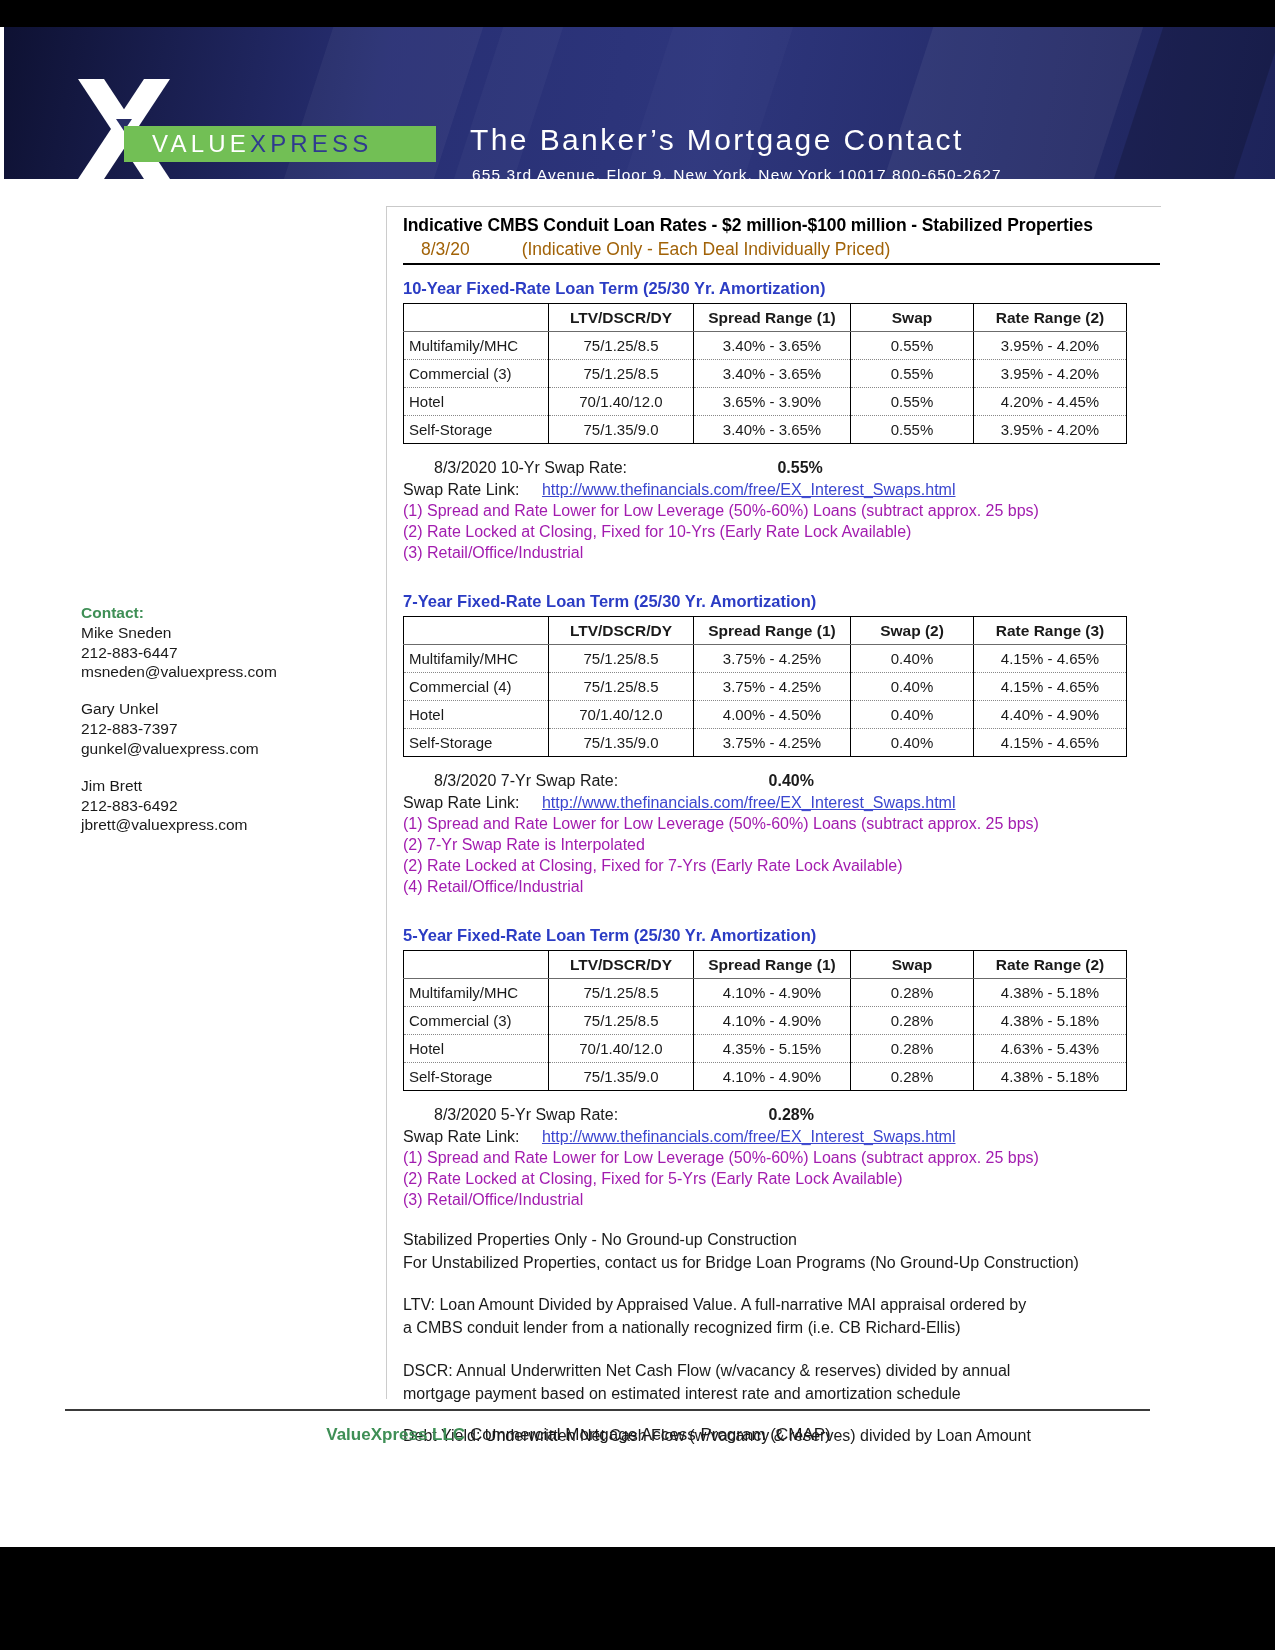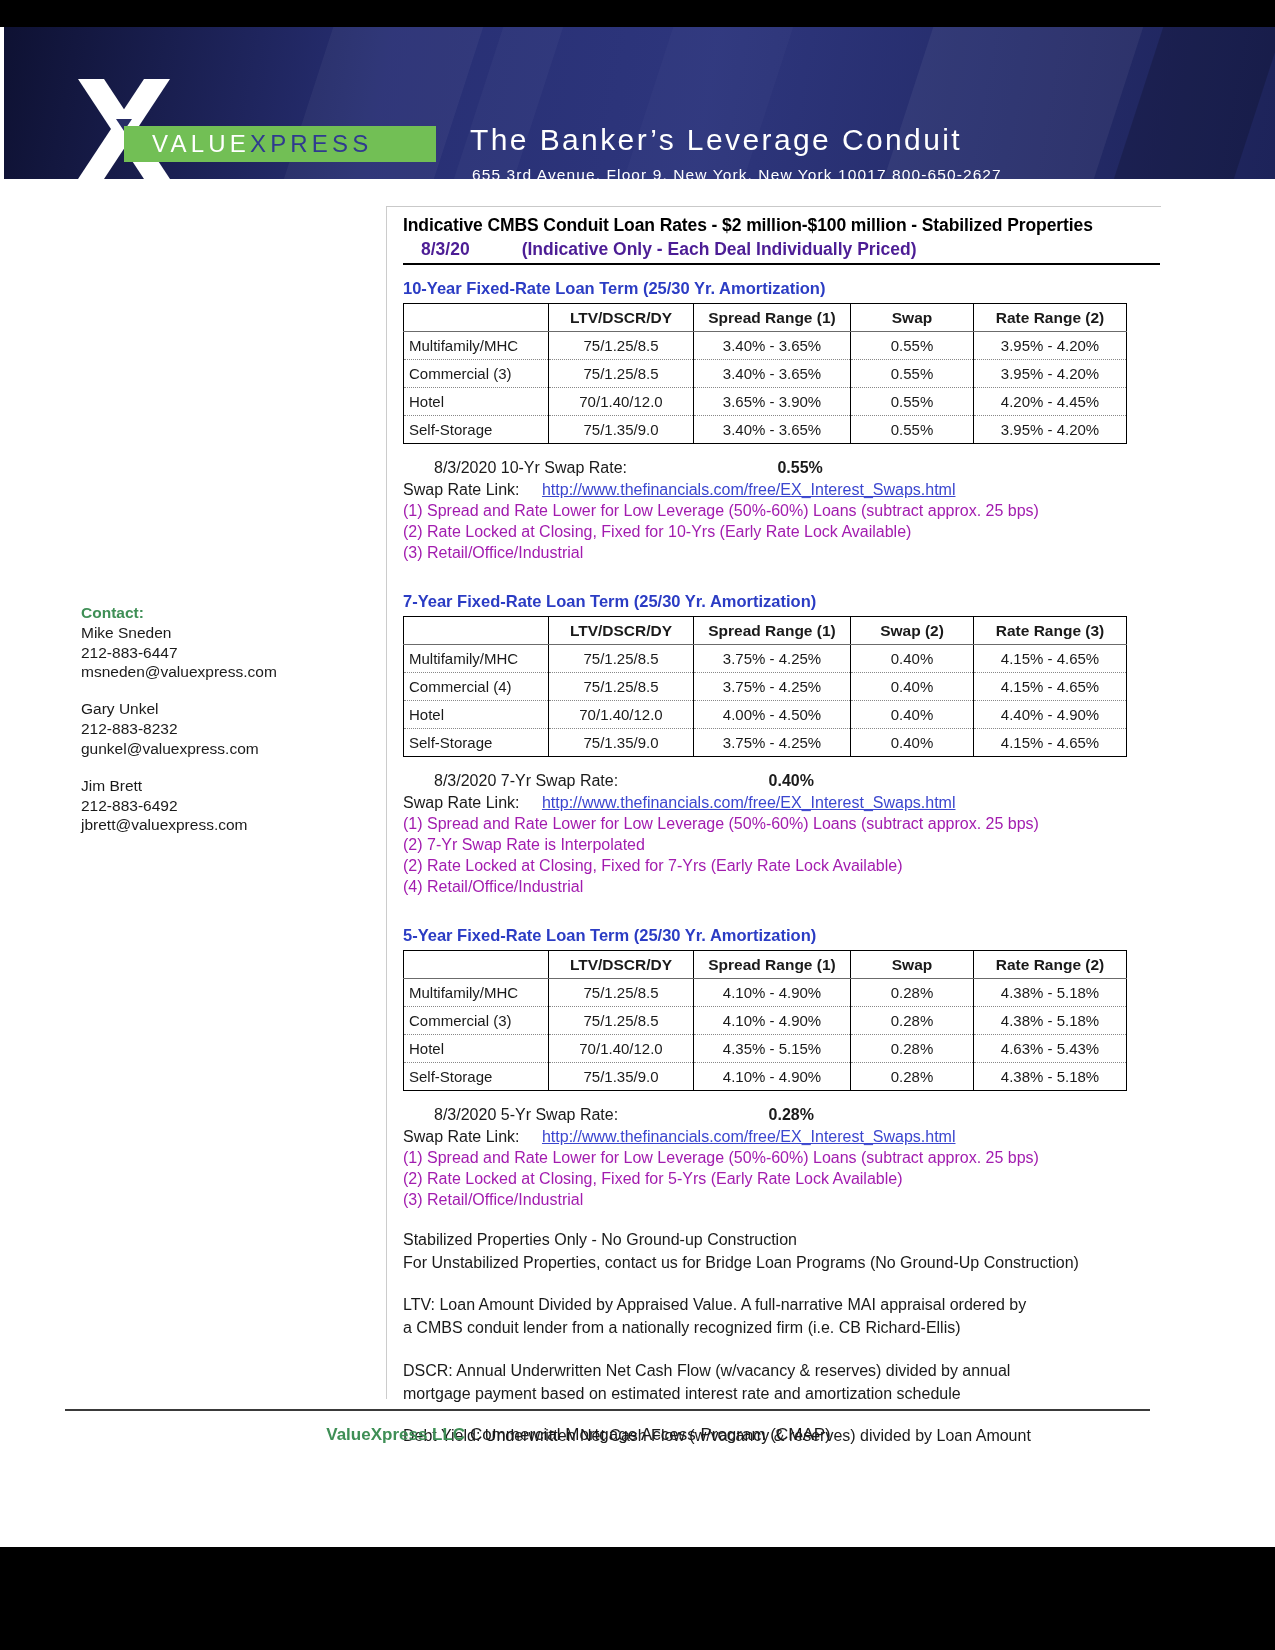--- a/index.html
+++ b/index.html
@@ -154,22 +154,22 @@
   }
   .doc-title-1 {
     font-size: 17.5px;
     font-weight: bold;
     color: #000;
     white-space: nowrap;
     letter-spacing: -0.1px;
   }
   .doc-title-2 {
     font-size: 17.5px;
-    font-weight: bold;
-    color: #4c1d95;
+    font-weight: normal;
+    color: #a16207;
     margin-top: 3px;
     padding-left: 18px;
     white-space: nowrap;
   }
   .doc-title-2 .gap { display: inline-block; width: 52px; }
 
   .section { margin-bottom: 0; }
   .section-head {
     color: #2b3cc4;
     font-weight: bold;
@@ -296,40 +296,40 @@
       <polygon points="0,0 26,0 92,100 66,100" fill="#ffffff"></polygon>
       <polygon points="66,0 92,0 26,100 0,100" fill="#ffffff"></polygon>
       <polygon points="38,40 54,40 46,52" fill="#262c66"></polygon>
     </svg>
   </div>
 
   <div class="logo-band">
     <span class="logo-band-text"><span>VALUE</span><span class="dark">XPRESS</span></span>
   </div>
 
-  <div class="banner-title">The Banker’s Leverage Conduit</div>
+  <div class="banner-title">The Banker’s Mortgage Contact</div>
   <div class="banner-addr">655 3rd Avenue, Floor 9, New York, New York 10017  800-650-2627</div>
   <div class="banner-web">www.valuexpress.com</div>
 </div>
 
 <div class="page">
 
   <div class="content-rule-top"></div>
   <div class="content-divider"></div>
 
   <div class="contacts">
     <div class="label">Contact:</div>
     <div class="contact-block">
       <div>Mike Sneden</div>
       <div>212-883-6447</div>
       <div>msneden@valuexpress.com</div>
     </div>
     <div class="contact-block">
       <div>Gary Unkel</div>
-      <div>212-883-8232</div>
+      <div>212-883-7397</div>
       <div>gunkel@valuexpress.com</div>
     </div>
     <div class="contact-block">
       <div>Jim Brett</div>
       <div>212-883-6492</div>
       <div>jbrett@valuexpress.com</div>
     </div>
   </div>
 
   <div class="main">

